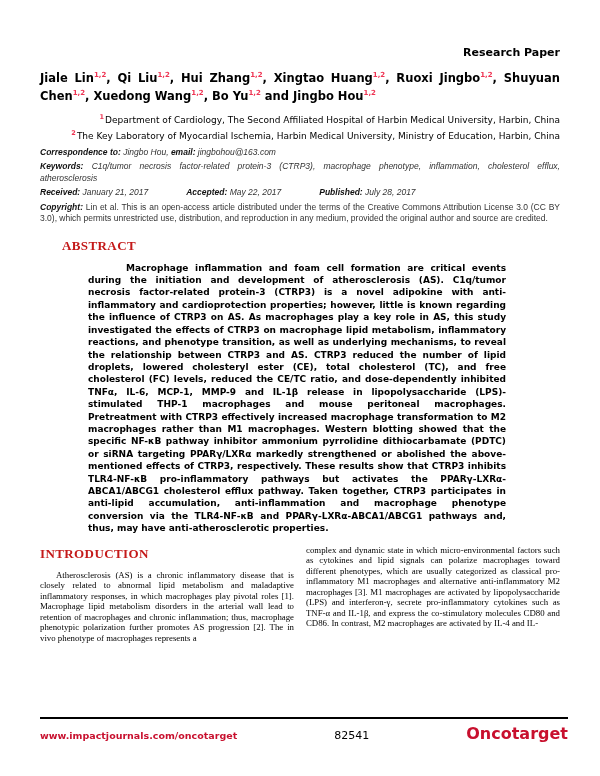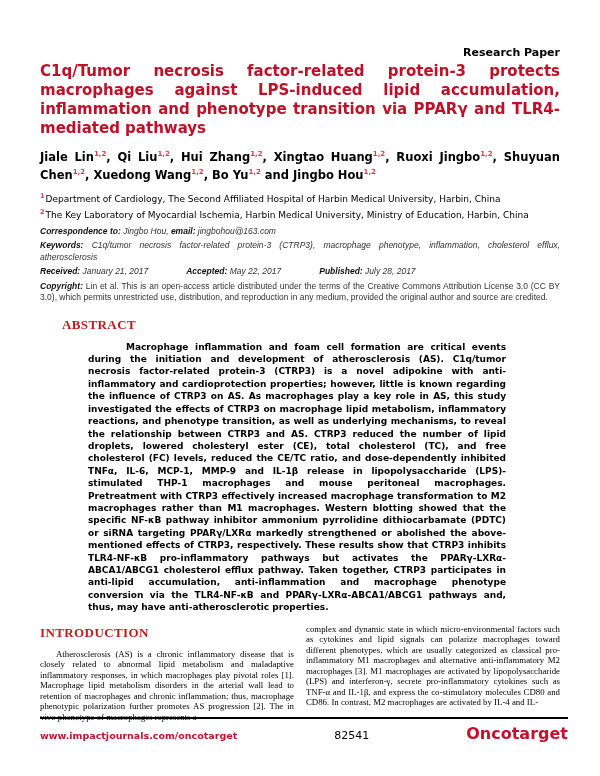--- a/index.html
+++ b/index.html
@@ -26,21 +26,21 @@
   .article-type{margin-top:6px;text-align:right;font-size:11px;font-weight:bold;color:#000;}
 
   .title{margin:3px 0 0 0;font-size:15px;line-height:19px;font-weight:bold;
          color:var(--title-red);text-align:justify;}
 
   .authors{margin:9px 0 0 0;font-size:11.5px;line-height:15px;font-weight:bold;
            color:#000;text-align:justify;}
   .authors sup{font-size:7px;color:var(--superscript-red);font-weight:bold;}
 
   .affiliations{margin-top:7px;}
-  .affil{font-size:9px;line-height:13.5px;color:#000;}
+  .affil{font-size:9px;line-height:13.5px;color:#000;text-align:right;}
   .affil sup{font-size:6.5px;color:var(--superscript-red);font-weight:bold;margin-right:1px;}
 
   .meta{margin:3px 0 0 0;font-size:8.5px;line-height:11.5px;color:#333;
         font-family:"Liberation Sans",sans-serif;text-align:justify;}
   .mlabel{font-weight:bold;font-style:italic;color:#111;margin-top:40px;}
   .ival{font-style:italic;}
   .dates .group{margin-right:38px;}
   .copyright{font-style:normal;}
 
   .sec{font-family:"Liberation Serif",serif;font-weight:bold;
@@ -65,21 +65,20 @@
   .f-journal{color:var(--footer-red);font-weight:bold;font-size:16px;}
 </style>
 </head>
 <body>
 
 <div class="page">
 
 
   <div class="article-type">Research Paper</div>
 
-  <h1 class="title">C1q/Tumor necrosis factor-related protein-3 protects macrophages against LPS-induced lipid accumulation, inflammation and phenotype transition via PPARγ and TLR4-mediated pathways</h1>
 
   <p class="authors" id="authors"><span>Jiale Lin</span><sup>1,2</sup>, <span>Qi Liu</span><sup>1,2</sup>, <span>Hui Zhang</span><sup>1,2</sup>, <span>Xingtao Huang</span><sup>1,2</sup>, <span>Ruoxi Jingbo</span><sup>1,2</sup>, <span>Shuyuan Chen</span><sup>1,2</sup>, <span>Xuedong Wang</span><sup>1,2</sup>, <span>Bo Yu</span><sup>1,2</sup> and <span>Jingbo Hou</span><sup>1,2</sup></p>
 
   <div class="affiliations" id="affiliations">
       <div class="affil"><sup>1</sup>Department of Cardiology, The Second Affiliated Hospital of Harbin Medical University, Harbin, China</div>
       <div class="affil"><sup>2</sup>The Key Laboratory of Myocardial Ischemia, Harbin Medical University, Ministry of Education, Harbin, China</div>
     </div>
 
   <p class="meta">
     <span class="mlabel">Correspondence to:</span>

